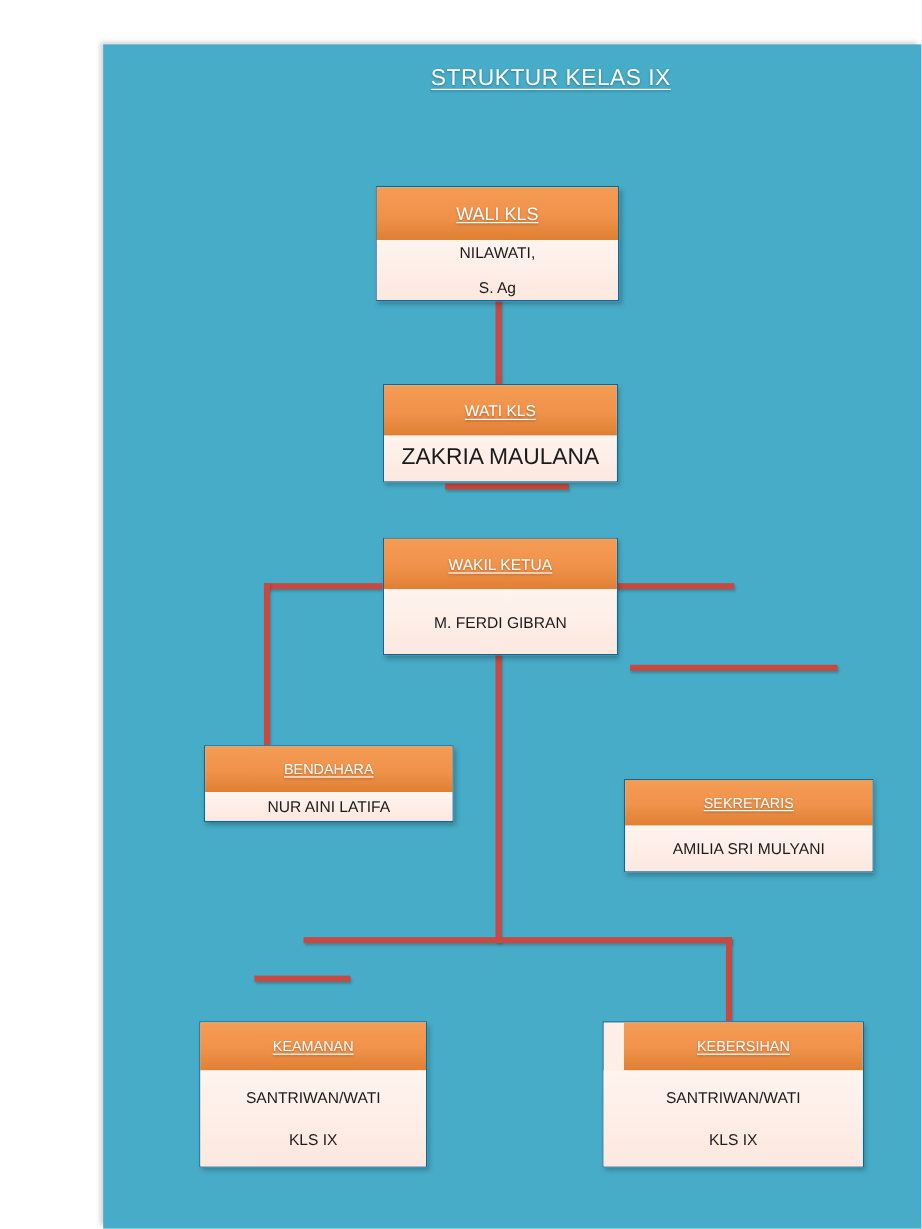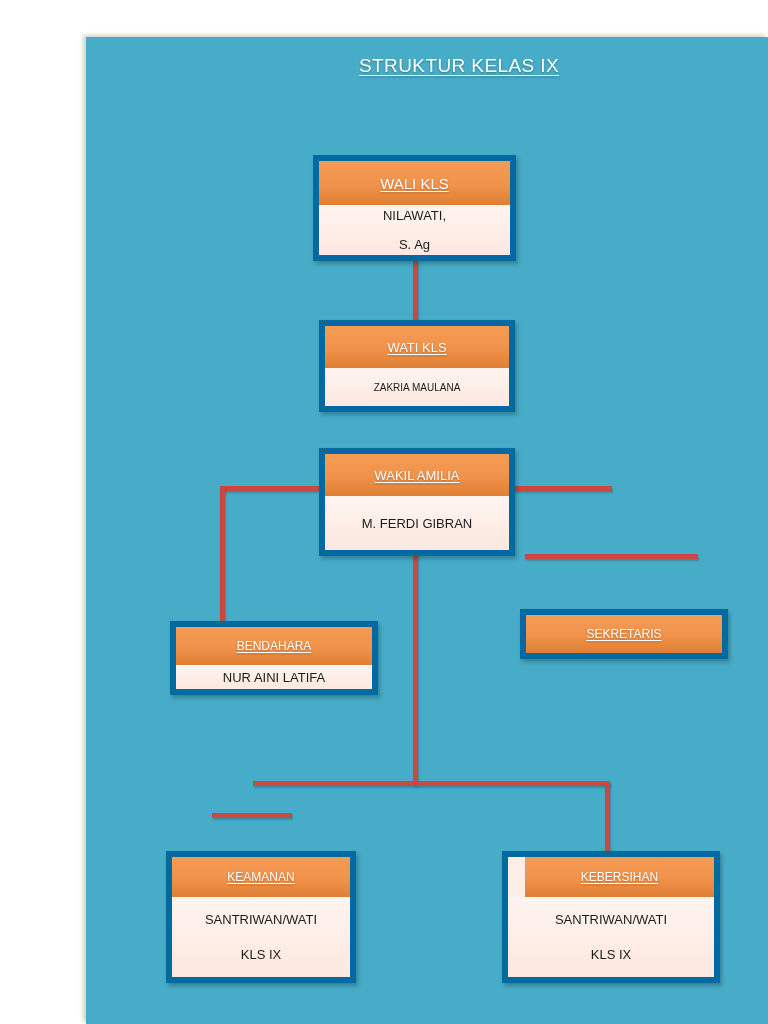--- a/index.html
+++ b/index.html
@@ -56,21 +56,21 @@
     background: #C9483F;
     box-shadow: 1px 2px 2px rgba(0,0,0,0.20);
     z-index: 1;
   }
 
   
   .node {
     position: absolute;
     z-index: 3;
     box-shadow: 2px 3px 4px rgba(0,0,0,0.25);
-    border: 6px solid #0369a1;
+    border: 1px solid #0369a1;
     box-sizing: border-box;
     background: #FDEEE8;
   }
   .node .head {
     background: linear-gradient(180deg, #F49C54 0%, #F1924B 55%, #DE7F33 100%);
     color: #ffffff;
     text-align: center;
     text-decoration: underline;
     text-underline-offset: 2px;
     text-shadow: 0 1px 2px rgba(0,0,0,0.28);
@@ -92,21 +92,21 @@
     white-space: nowrap;
   }
   .node .body .line2 { margin-top: 20px; }
 
   
   #node-wali .head   { height: 44px; font-size: 15px; }
   #node-wali .body   { height: 50px; font-size: 13px; line-height: 17px; }
   #node-wali .body .line2 { margin-top: 12px; }
 
   #node-ketua .head  { height: 42px; font-size: 13px; }
-  #node-ketua .body  { height: 38px; font-size: 10px; }
+  #node-ketua .body  { height: 38px; font-size: 19px; }
 
   #node-wakil .head  { height: 42px; font-size: 13px; }
   #node-wakil .body  { height: 54px; font-size: 13px; }
 
   #node-bendahara .head { height: 38px; font-size: 12px; }
   #node-bendahara .body { height: 24px; font-size: 13px; }
 
   #node-sekretaris .head { height: 38px; font-size: 12px; }
   #node-sekretaris .body { height: 38px; font-size: 13px; }
 
@@ -152,35 +152,38 @@
     </div>
 
     <div class="node" id="node-ketua" style="left:233px; top:283px; width:196px;">
       <div class="head">WATI KLS</div>
       <div class="body">
         <span>ZAKRIA MAULANA</span>
       </div>
     </div>
 
     <div class="node" id="node-wakil" style="left:233px; top:411px; width:196px;">
-      <div class="head">WAKIL AMILIA</div>
+      <div class="head">WAKIL KETUA</div>
       <div class="body">
         <span>M. FERDI GIBRAN</span>
       </div>
     </div>
 
     <div class="node" id="node-bendahara" style="left:40px; top:584px; width:208px;margin-left:44px;">
       <div class="head">BENDAHARA</div>
       <div class="body">
         <span>NUR AINI LATIFA</span>
       </div>
     </div>
 
-    <div class="node" id="node-sekretaris" style="left:434px; top:572px; width:208px;">
+    <div class="node" id="node-sekretaris" style="left:434px; top:612px; width:208px;">
       <div class="head">SEKRETARIS</div>
+      <div class="body">
+        <span>AMILIA SRI MULYANI</span>
+      </div>
     </div>
 
     <div class="node" id="node-keamanan" style="left:80px; top:814px; width:190px;">
       <div class="head">KEAMANAN</div>
       <div class="body">
         <span>SANTRIWAN/WATI</span>
         <span class="line2">KLS IX</span>
       </div>
     </div>
 

